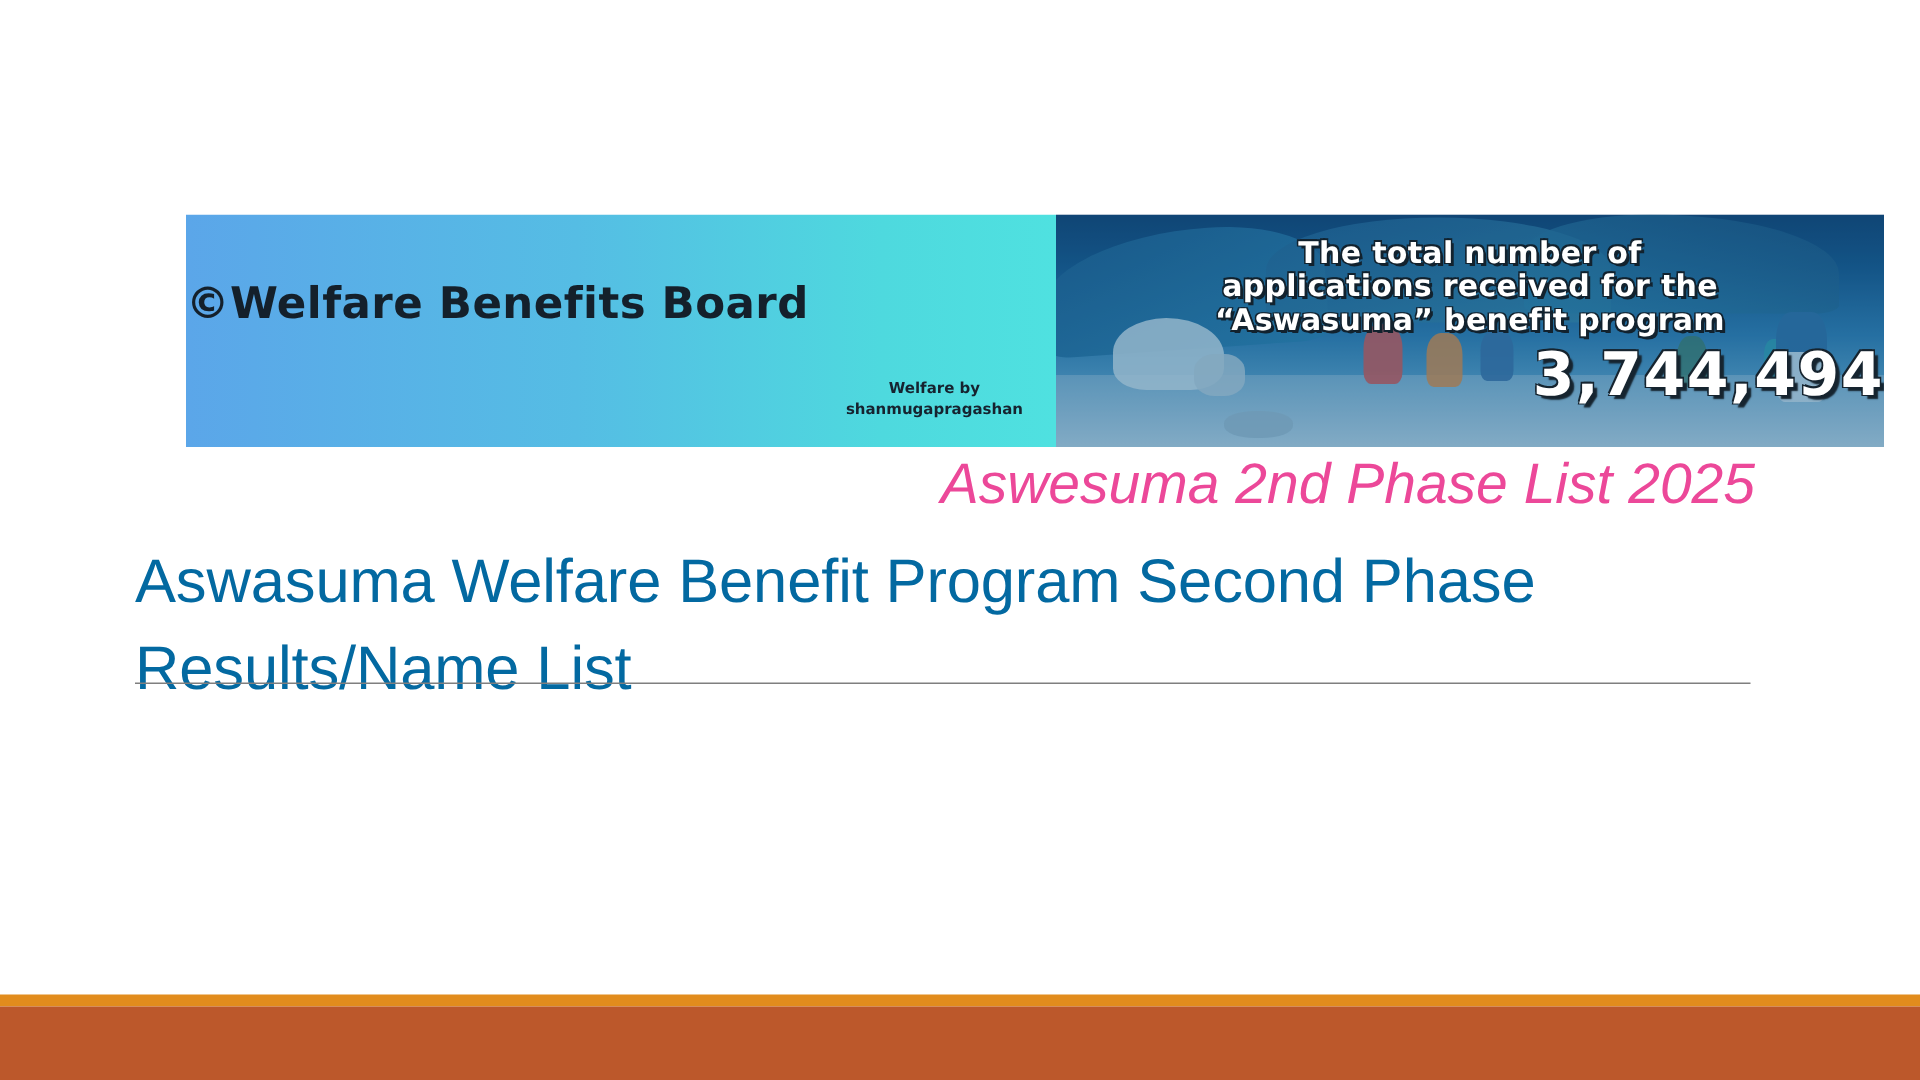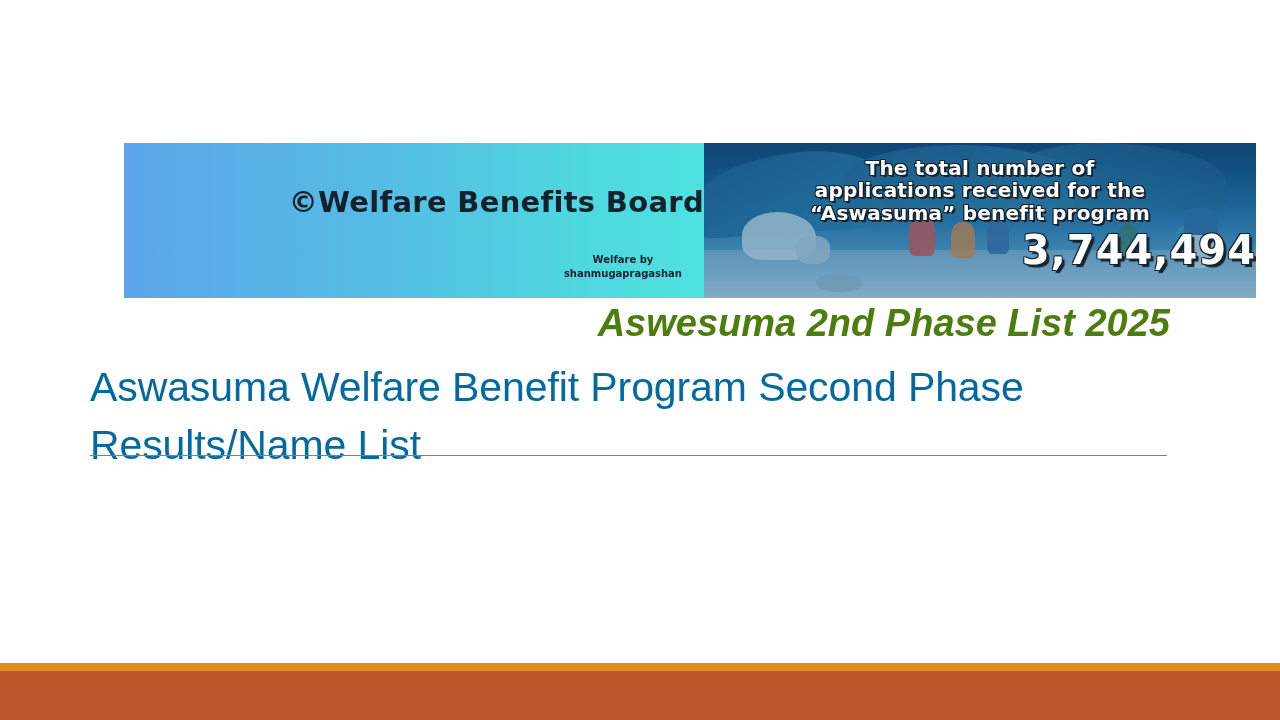--- a/index.html
+++ b/index.html
@@ -38,21 +38,21 @@
     height: 100%;
     background: linear-gradient(to right, #5ba6e9 0%, #55bde4 45%, #4ed9de 80%, #4fe1e0 100%);
     flex: 0 0 580px;
   }
 
   .brand-text {
     position: absolute;
     left: 0;
     right: 0;
     top: 42px;
-    text-align: right;
+    text-align: left;
     font-family: "DejaVu Sans", sans-serif;
     font-size: 29px;
     font-weight: 600;
     letter-spacing: 0.3px;
     color: #14202b;
     white-space: nowrap;
   }
 
   .credit-text {
     position: absolute;
@@ -191,22 +191,22 @@
   
   .subtitle {
     position: absolute;
     left: 90px;
     top: 302px;
     width: 1080px;
     text-align: right;
     font-family: "Liberation Sans", sans-serif;
     font-style: italic;
     font-size: 38px;
-    font-weight: 700;
-    color: #4d7c0f;
+    font-weight: 400;
+    color: #ec4899;
     white-space: nowrap;
   }
 
   .title {
     position: absolute;
     left: 90px;
     top: 358px;
     width: 1080px;
     font-family: "Liberation Sans", sans-serif;
     font-size: 41px;

